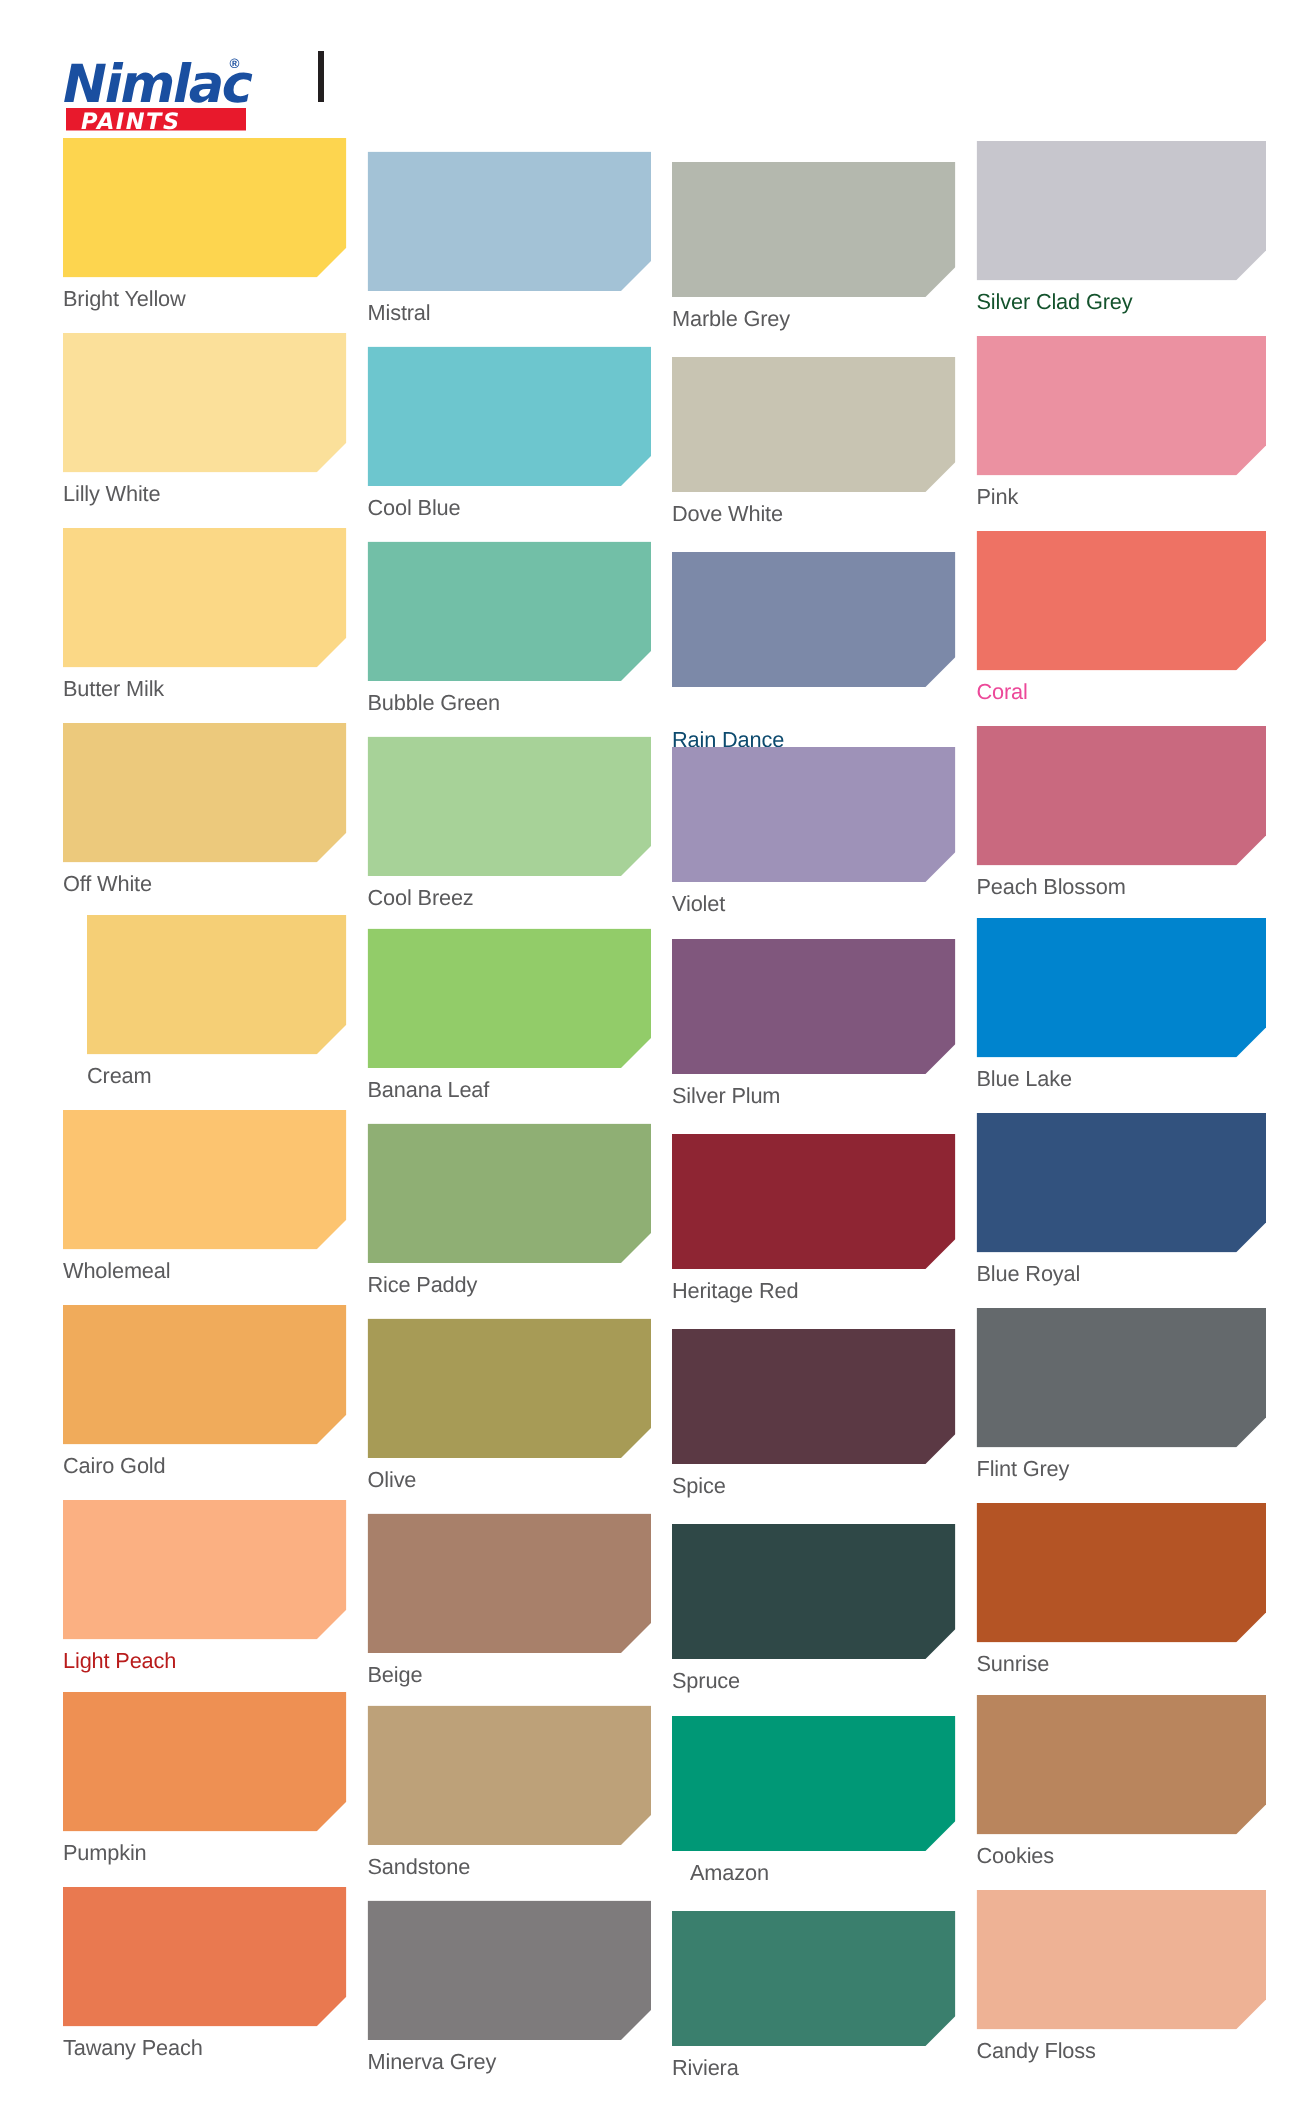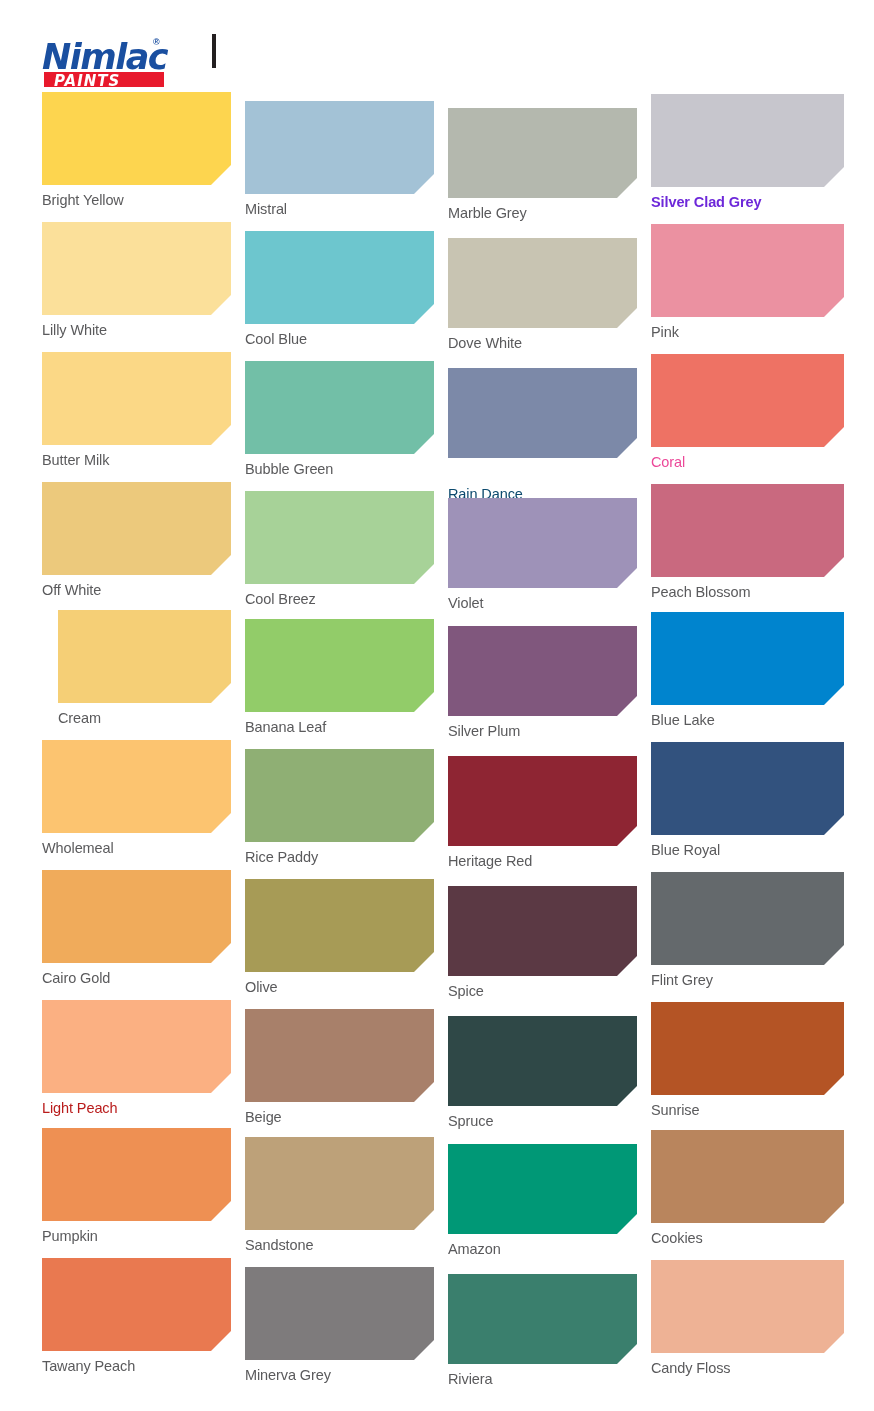--- a/index.html
+++ b/index.html
@@ -96,21 +96,21 @@
       <div class="cell" style="left: 245px; top: 101px; width: 189px;">
         <div class="swatch" style="background: rgb(163, 194, 214); height: 93px;"></div>
         <div class="label" style="color: rgb(90, 90, 92);">Mistral</div>
       </div>
       <div class="cell" style="left: 448px; top: 108px; width: 189px;">
         <div class="swatch" style="background: rgb(180, 184, 174); height: 90px;"></div>
         <div class="label" style="color: rgb(90, 90, 92);">Marble Grey</div>
       </div>
       <div class="cell" style="left: 651px; top: 94px; width: 193px;">
         <div class="swatch" style="background: rgb(199, 198, 205); height: 93px;"></div>
-        <div class="label" style="color: #6d28d9; font-weight: bold;">Silver Clad Grey</div>
+        <div class="label" style="color: #14532d;">Silver Clad Grey</div>
       </div>
       <div class="cell" style="left: 42px; top: 222px; width: 189px;">
         <div class="swatch" style="background: rgb(251, 224, 154); height: 93px;"></div>
         <div class="label" style="color: rgb(90, 90, 92);">Lilly White</div>
       </div>
       <div class="cell" style="left: 245px; top: 231px; width: 189px;">
         <div class="swatch" style="background: rgb(109, 198, 206); height: 93px;"></div>
         <div class="label" style="color: rgb(90, 90, 92);">Cool Blue</div>
       </div>
       <div class="cell" style="left: 448px; top: 238px; width: 189px;">
@@ -220,21 +220,21 @@
       <div class="cell" style="left: 42px; top: 1128px; width: 189px;">
         <div class="swatch" style="background: rgb(238, 144, 83); height: 93px;"></div>
         <div class="label" style="color: rgb(90, 90, 92);">Pumpkin</div>
       </div>
       <div class="cell" style="left: 245px; top: 1137px; width: 189px;">
         <div class="swatch" style="background: rgb(189, 161, 121); height: 93px;"></div>
         <div class="label" style="color: rgb(90, 90, 92);">Sandstone</div>
       </div>
       <div class="cell" style="left: 448px; top: 1144px; width: 189px;">
         <div class="swatch" style="background: rgb(0, 152, 118); height: 90px;"></div>
-        <div class="label" style="color: rgb(90, 90, 92);">Amazon</div>
+        <div class="label" style="color: rgb(90, 90, 92); margin-left: 12px;">Amazon</div>
       </div>
       <div class="cell" style="left: 651px; top: 1130px; width: 193px;">
         <div class="swatch" style="background: rgb(185, 133, 93); height: 93px;"></div>
         <div class="label" style="color: rgb(90, 90, 92);">Cookies</div>
       </div>
       <div class="cell" style="left: 42px; top: 1258px; width: 189px;">
         <div class="swatch" style="background: rgb(233, 121, 80); height: 93px;"></div>
         <div class="label" style="color: rgb(90, 90, 92);">Tawany Peach</div>
       </div>
       <div class="cell" style="left: 245px; top: 1267px; width: 189px;">

